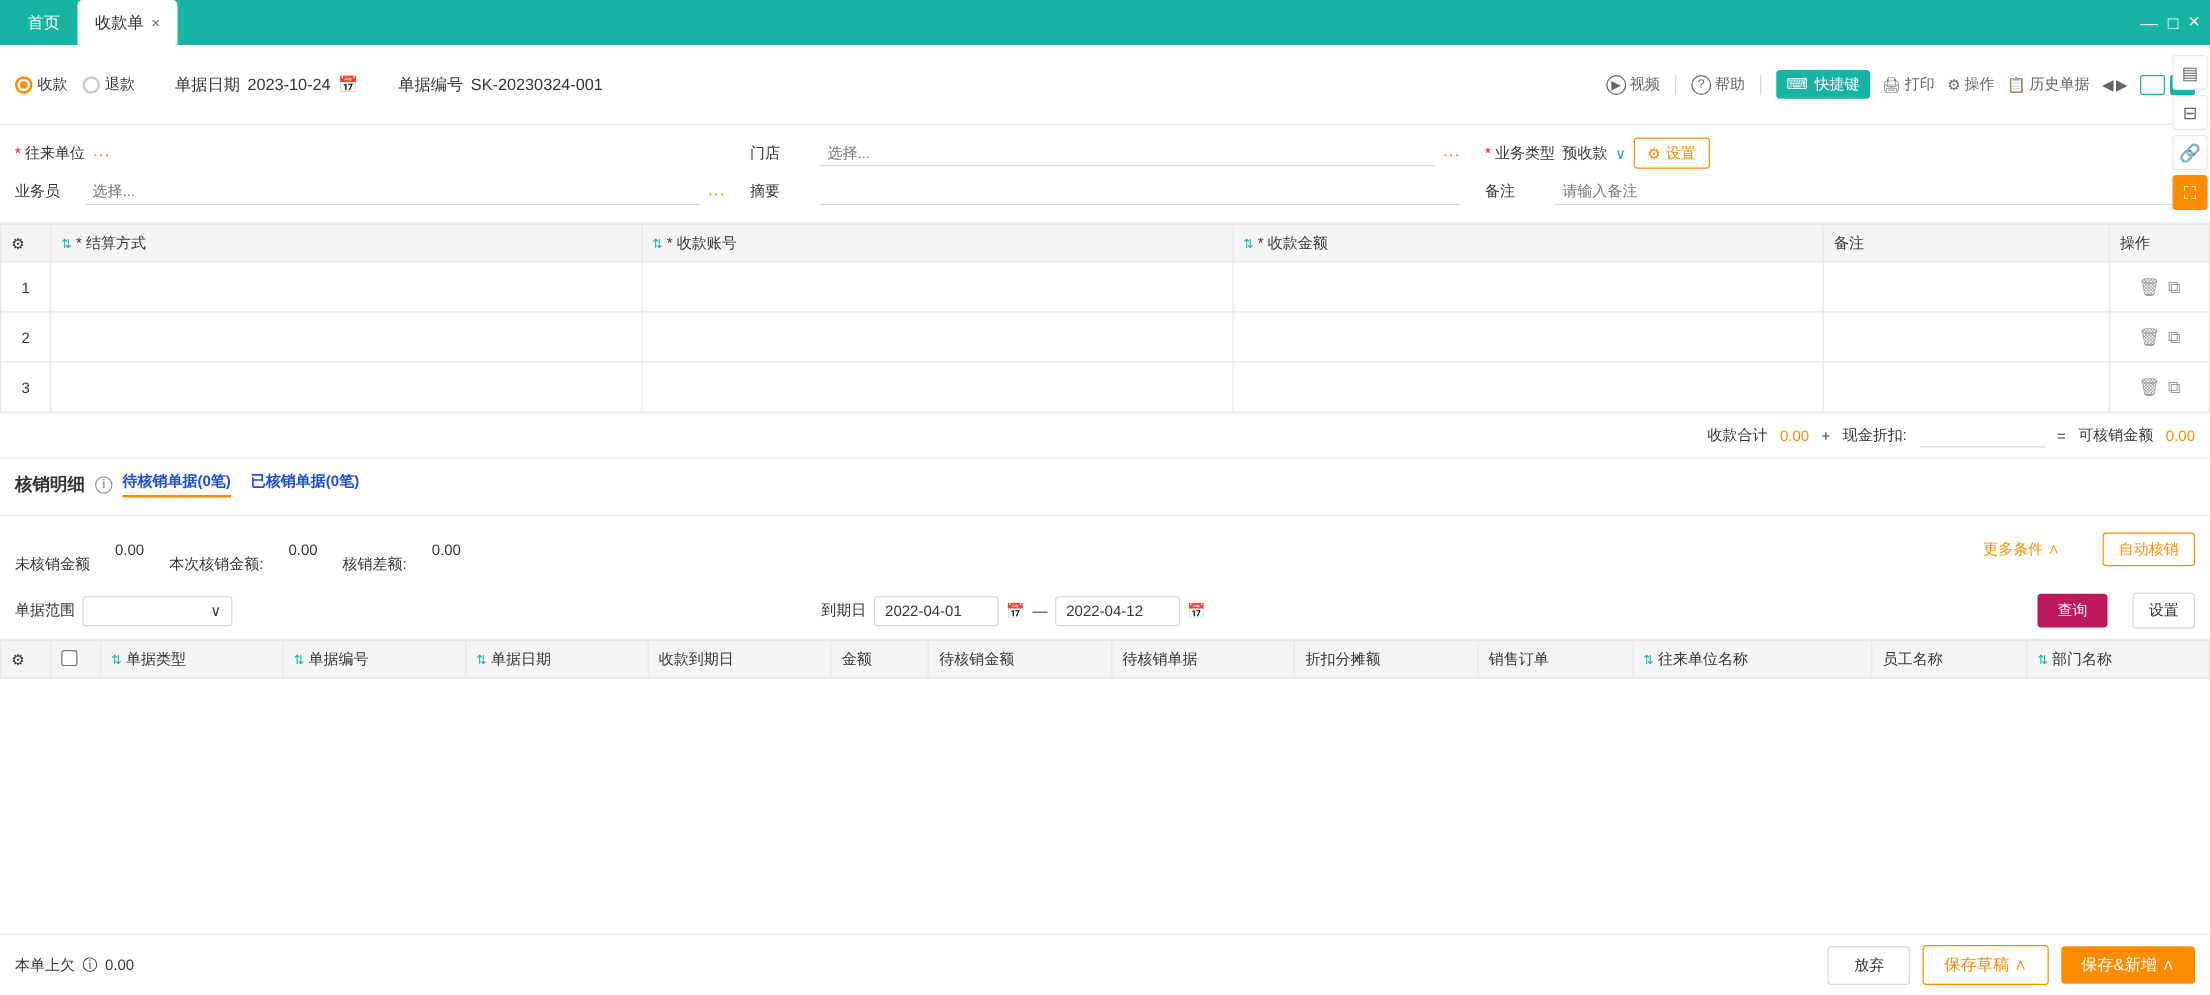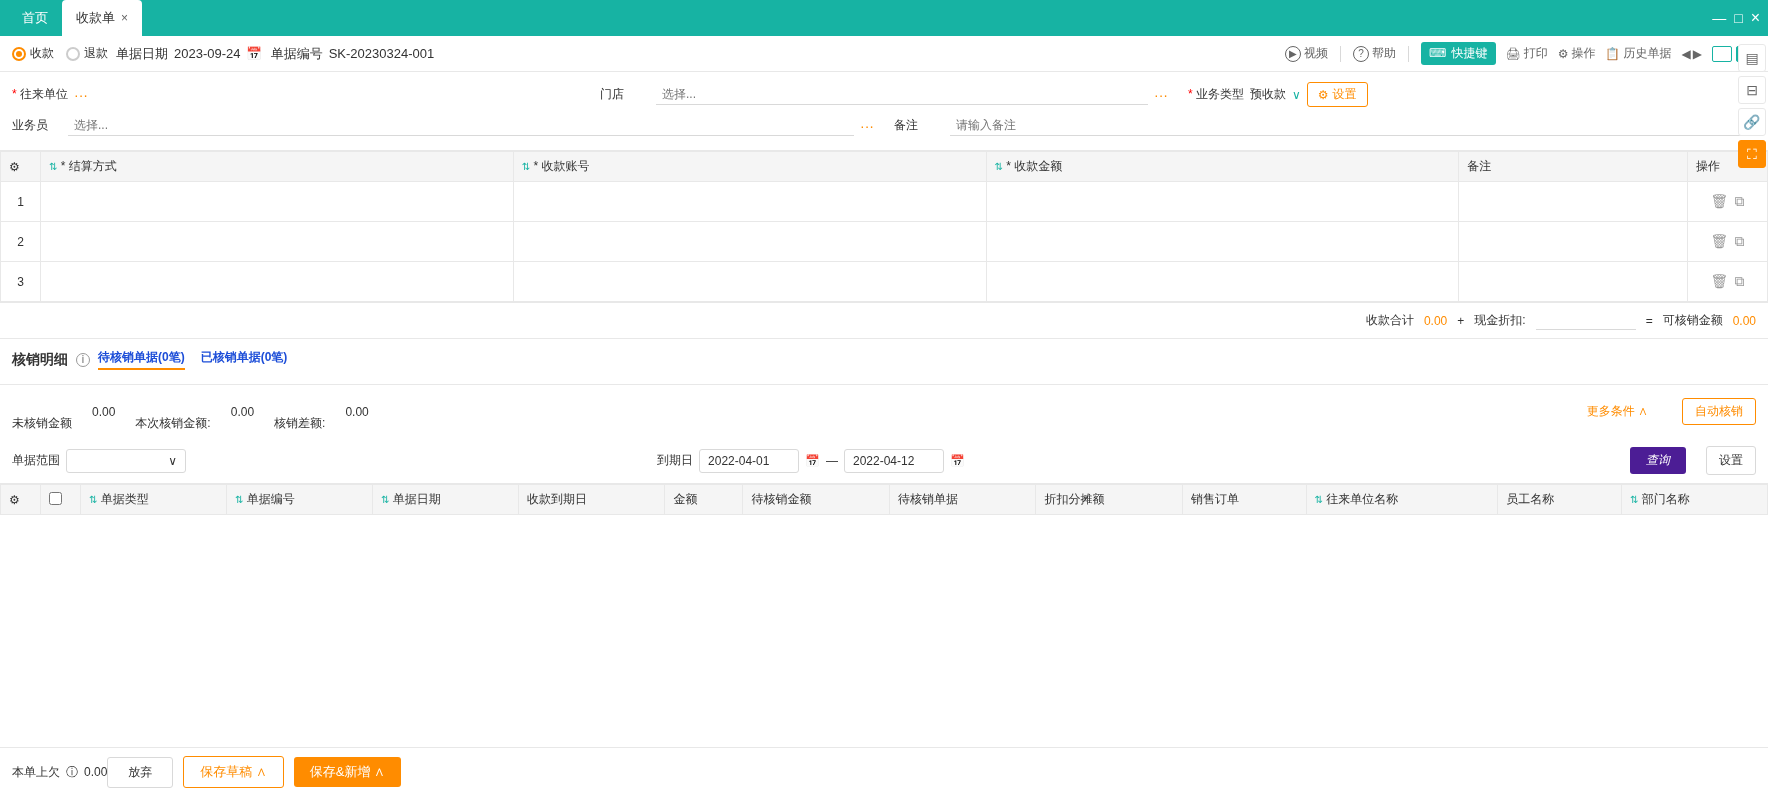--- a/index.html
+++ b/index.html
@@ -52,23 +52,23 @@
       background: #fff;
       height: calc(796px - 36px);
       display: flex;
       flex-direction: column;
     }
 
     
     .toolbar {
       display: flex;
       align-items: center;
-      padding: 6px 12px;
+      padding: 20px 12px;
       border-bottom: 1px solid #e8e8e8;
-      gap: 8px;
+      gap: 32px;
       flex-shrink: 0;
     }
     .radio-group {
       display: flex;
       align-items: center;
       gap: 12px;
     }
     .radio-item {
       display: flex;
       align-items: center;
@@ -404,28 +404,27 @@
       padding: 4px 8px;
       font-size: 12px;
       color: #333;
       width: 100px;
     }
     .date-icon {
       color: #999;
       cursor: pointer;
     }
     .btn-query {
-      background: #4c1d95;
+      background: #be185d;
       color: #fff;
       border: none;
       padding: 5px 16px;
       border-radius: 3px;
       cursor: pointer;
       font-size: 12px;
-      font-style: italic;
     }
     .btn-setting {
       background: #fff;
       border: 1px solid #d9d9d9;
       color: #333;
       padding: 5px 12px;
       border-radius: 3px;
       cursor: pointer;
       font-size: 12px;
     }
@@ -452,21 +451,21 @@
     }
 
     
     .footer {
       display: flex;
       align-items: center;
       padding: 8px 12px;
       border-top: 1px solid #e8e8e8;
       background: #fff;
       flex-shrink: 0;
-      justify-content: flex-start;
+      justify-content: space-between;
     }
     .footer-left {
       display: flex;
       align-items: center;
       gap: 6px;
       font-size: 12px;
     }
     .footer-right {
       display: flex;
       align-items: center;
@@ -577,21 +576,21 @@
         <div class="radio-dot checked"></div>
         <span>收款</span>
       </div>
       <div class="radio-item">
         <div class="radio-dot"></div>
         <span>退款</span>
       </div>
     </div>
     <div class="toolbar-field">
       <span class="label">单据日期</span>
-      <span class="value">2023-09-24</span>
+      <span class="value">2023-10-24</span>
       <span style="color:#17b3a3;cursor:pointer">📅</span>
     </div>
     <div class="toolbar-field">
       <span class="label">单据编号</span>
       <span class="value">SK-20230324-001</span>
     </div>
     <div class="toolbar-spacer"></div>
     <div class="toolbar-actions">
       <div class="toolbar-action-item">
         <span class="icon-circle">▶</span>
@@ -649,20 +648,24 @@
           <span>⚙</span>
           <span>设置</span>
         </button>
       </div>
     </div>
     <div class="form-row">
       <div class="form-field" style="flex:2.5">
         <span class="field-label">业务员</span>
         <input class="field-input" type="text" placeholder="选择..." style="">
         <span class="field-dots">···</span>
+      </div>
+      <div class="form-field" style="flex:2.5">
+        <span class="field-label">摘要</span>
+        <input class="field-input" type="text" style="">
       </div>
       <div class="form-field" style="flex:2.5">
         <span class="field-label">备注</span>
         <input class="field-input" type="text" placeholder="请输入备注" style="">
       </div>
     </div>
   </div>
 
   <div class="table-section">
     <table class="data-table">

